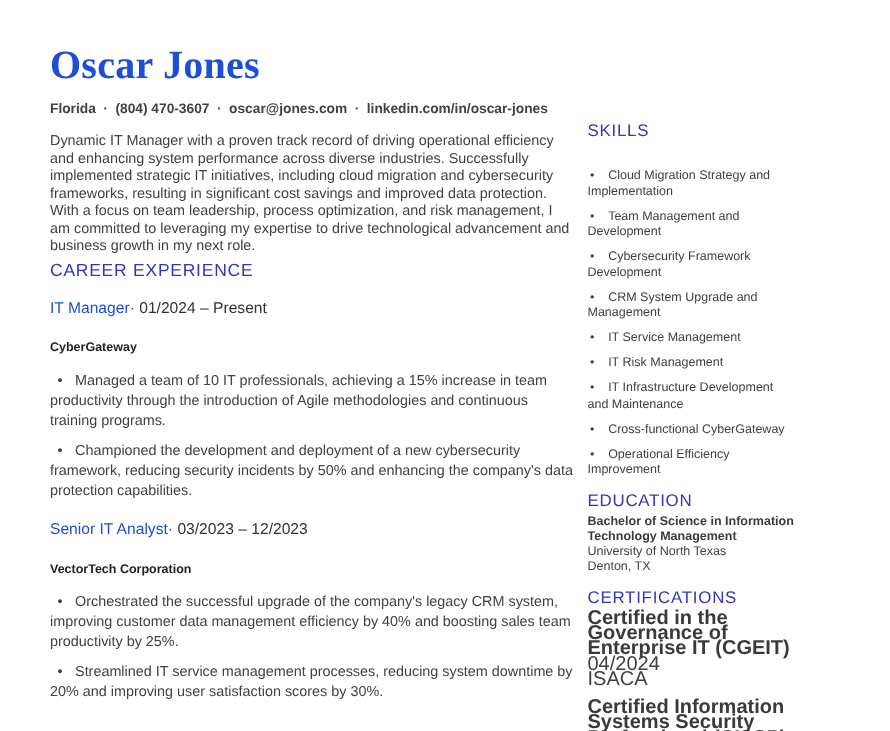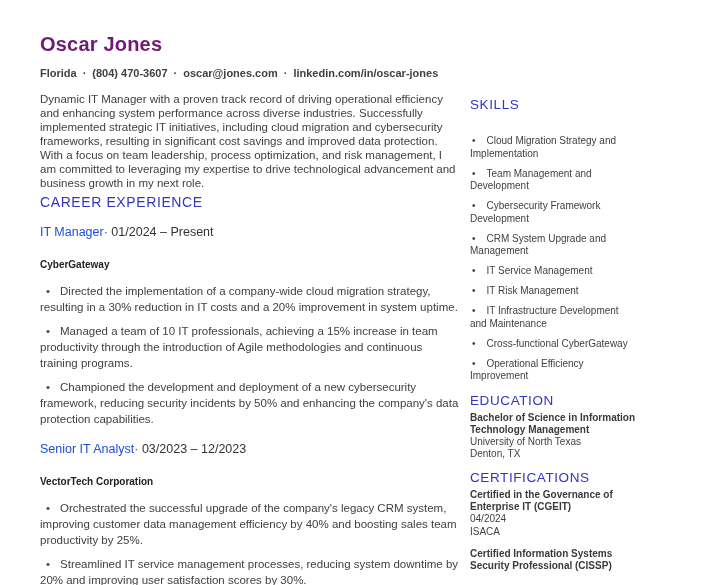--- a/index.html
+++ b/index.html
@@ -17,24 +17,25 @@
   }
   
   .main-col {
     position: absolute;
     left: 40px;
     top: 0;
     width: 420px;
   }
   .name {
     margin-top: 33px;
-    font-size: 20px;
+    font-size: 32px;
     font-weight: bold;
     letter-spacing: 0.2px;
-    color: #701a75;
+    color: #1d4ed8;
+    font-family: Liberation Serif, serif;
   }
   .contact-line {
     margin-top: 11px;
     font-size: 11px;
     color: #414141;
     white-space: nowrap;
     font-weight: bold;
   }
   .contact-line .sep {
     display: inline-block;
@@ -98,21 +99,21 @@
   .skill-item .bullet {
     display: inline-block;
     margin-left: 2px;
     margin-right: 11px;
   }
   .education-heading { margin-top: 10px; }
   .edu-block { margin-top: 4px; font-size: 10px; line-height: 12.3px; color: #3f3f3f; }
   .edu-degree { font-weight: bold; color: #3a3a3a; }
   .certifications-heading { margin-top: 9px; }
   .cert-list { margin-top: 4px; }
-  .cert-item { font-size: 10px; line-height: 12.3px; color: #3f3f3f; margin-bottom: 10px; }
+  .cert-item { font-size: 16px; line-height: 12.3px; color: #3f3f3f; margin-bottom: 10px; }
   .cert-name { font-weight: bold; color: #3a3a3a; }
 </style>
 </head>
 <body>
 
 <div class="page">
 
   <div class="main-col">
 
     <div class="name">Oscar Jones</div>
@@ -125,21 +126,20 @@
 
     <div class="section-heading">CAREER EXPERIENCE</div>
 
     <div>
       <div class="job-title-line">
         <span class="job-title"><span>IT Manager</span><span>·</span></span>
         <span class="job-dates">01/2024 – Present</span>
       </div>
       <div class="job-company">CyberGateway</div>
       <div class="job-bullets">
-        <div class="bullet-item"><span class="bullet">•</span><span>Directed the implementation of a company-wide cloud migration strategy, resulting in a 30% reduction in IT costs and a 20% improvement in system uptime.</span></div>
         <div class="bullet-item"><span class="bullet">•</span><span>Managed a team of 10 IT professionals, achieving a 15% increase in team productivity through the introduction of Agile methodologies and continuous training programs.</span></div>
         <div class="bullet-item"><span class="bullet">•</span><span>Championed the development and deployment of a new cybersecurity framework, reducing security incidents by 50% and enhancing the company's data protection capabilities.</span></div>
       </div>
     </div>
 
     <div>
       <div class="job-title-line">
         <span class="job-title"><span>Senior IT Analyst</span><span>·</span></span>
         <span class="job-dates">03/2023 – 12/2023</span>
       </div>

